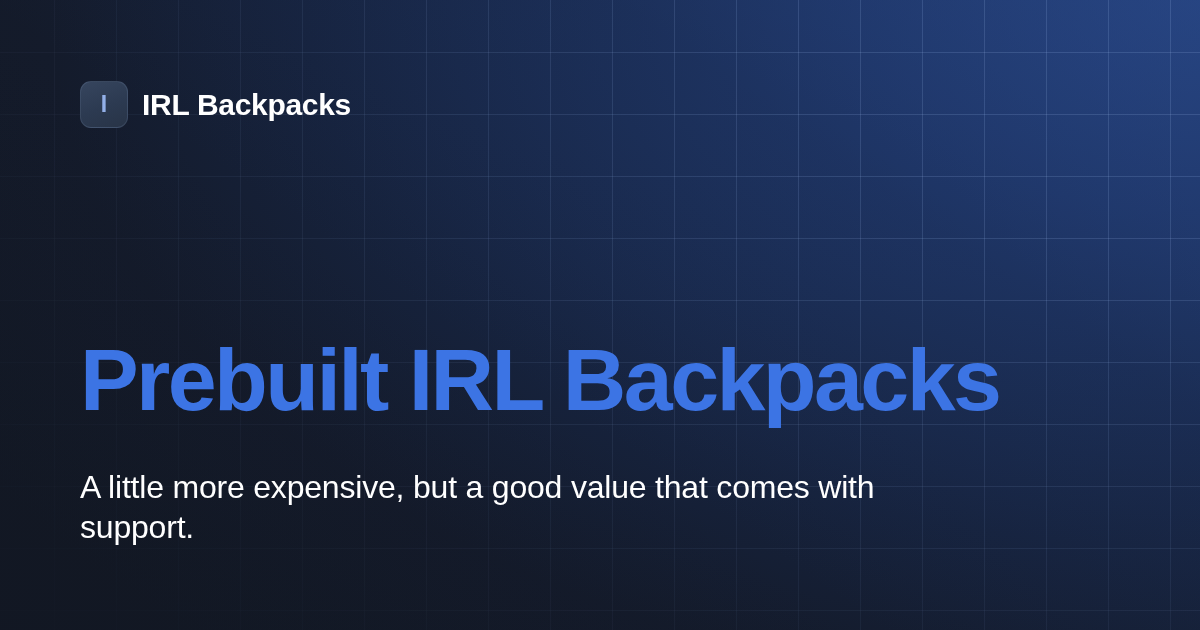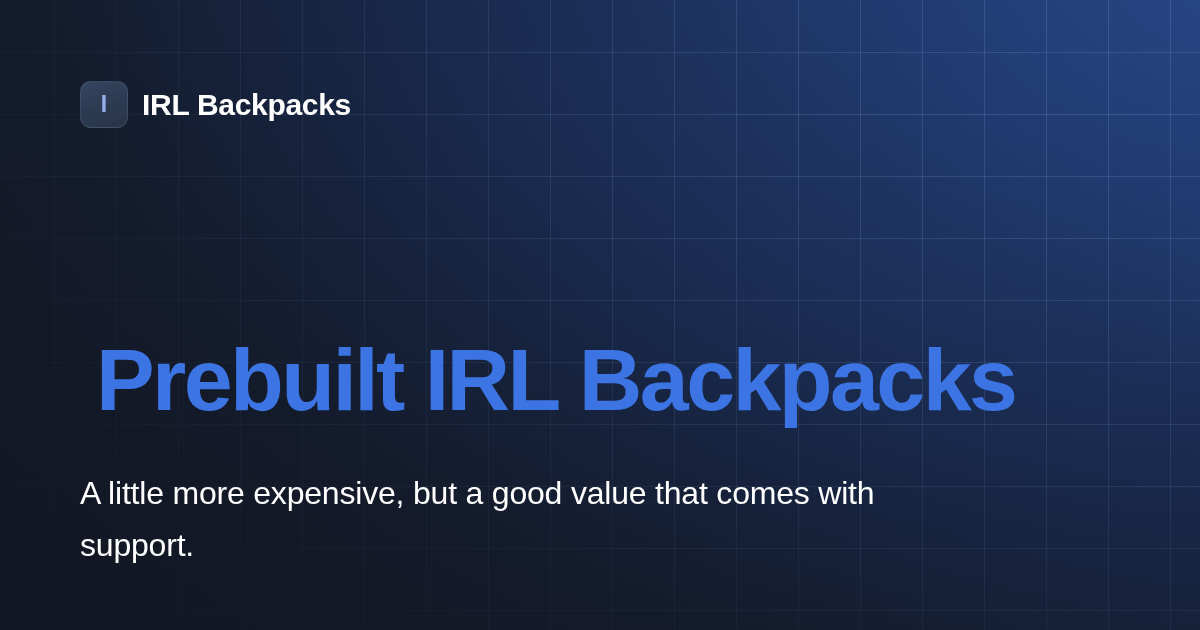--- a/index.html
+++ b/index.html
@@ -119,33 +119,32 @@
     position: absolute;
     left: 80px;
     top: 335px;
     font-family: "Liberation Sans", sans-serif;
     font-size: 88px;
     font-weight: bold;
     line-height: 1.02;
     color: #3c74e4;
     letter-spacing: -2.6px;
     white-space: nowrap;
-    margin-left: 16px;
   }
 
   
   .subtitle {
     position: absolute;
     left: 80px;
     top: 467px;
     width: 820px;
     font-family: "Liberation Sans", sans-serif;
     font-size: 32px;
     font-weight: normal;
-    line-height: 52px;
+    line-height: 40px;
     color: #ffffff;
     letter-spacing: -0.2px;
   }
 </style>
 </head>
 <body>
 
 <div id="og-card">
 
   <div class="bg-gradient"></div>

